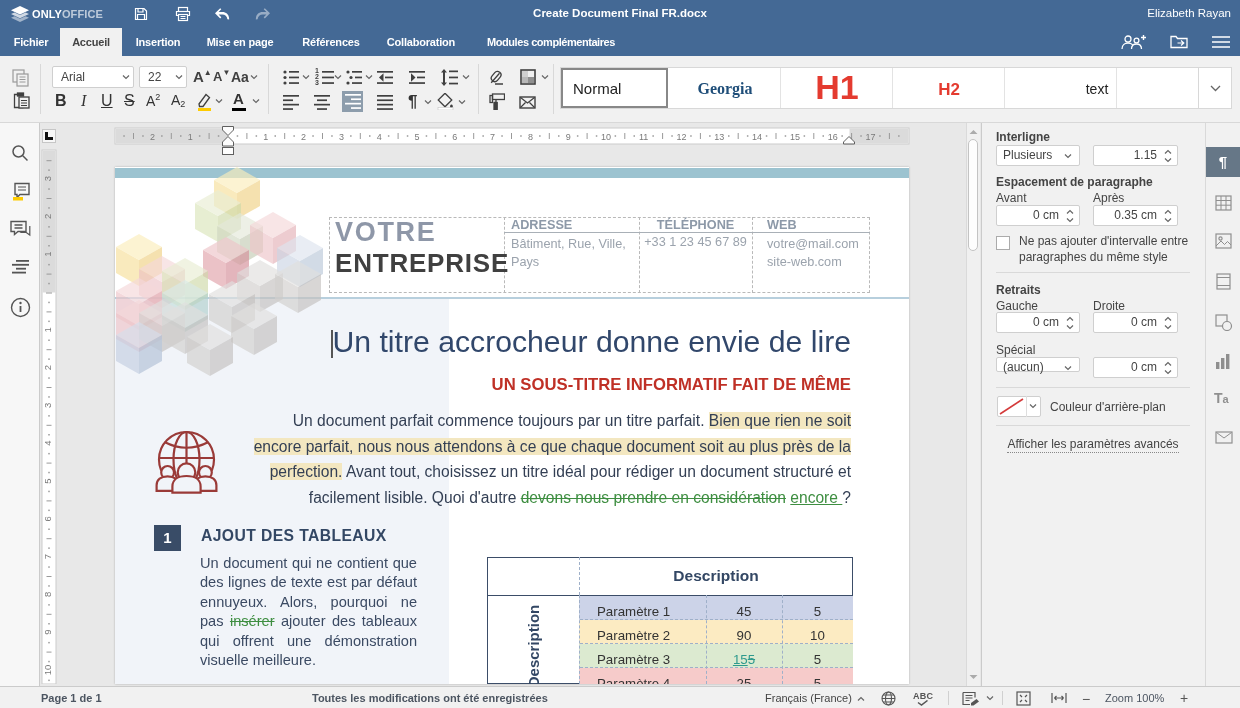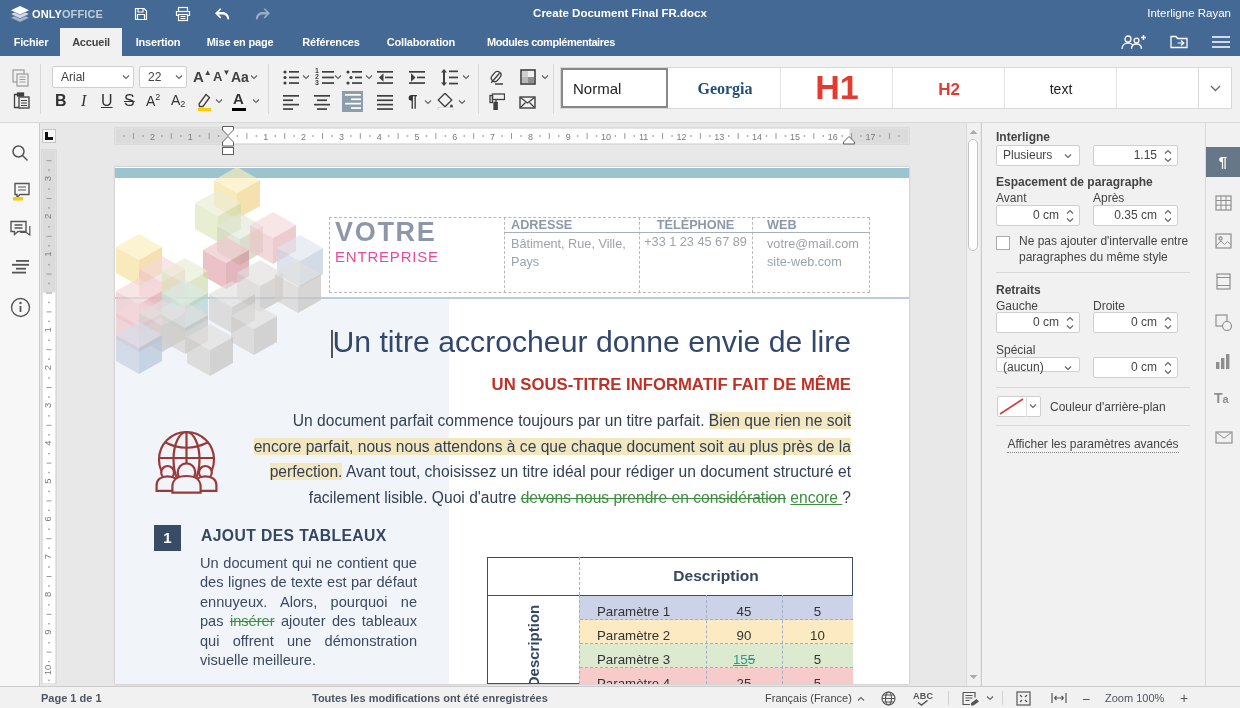--- a/index.html
+++ b/index.html
@@ -60,21 +60,21 @@
         <rect x="3.5" y="8.5" width="9" height="6"></rect>
         <path d="M5.5 10.5h5M5.5 12.5h5" stroke-width="1"></path>
     </svg>
     <svg class="abs" style="left:214px;top:8px" width="16" height="12" viewBox="0 0 16 12" fill="#fff">
       <path d="M6.2 0.2 L7.3 1.3 L4.6 4 L8.5 4 C12 4 14.6 6.3 15 9.6 L15.2 11.4 L13.4 11.2 C13.1 8.5 11 6.6 8.4 6.6 L4.6 6.6 L7.3 9.3 L6.2 10.4 L1 5.3 Z"></path>
     </svg>
     <svg class="abs" style="left:255px;top:8px" width="16" height="12" viewBox="0 0 16 12" fill="#fff" opacity=".45">
       <path d="M9.8 0.2 L8.7 1.3 L11.4 4 L7.5 4 C4 4 1.4 6.3 1 9.6 L0.8 11.4 L2.6 11.2 C2.9 8.5 5 6.6 7.6 6.6 L11.4 6.6 L8.7 9.3 L9.8 10.4 L15 5.3 Z"></path>
     </svg>
     <div class="abs" style="left:0;top:7px;width:1240px;text-align:center;font-size:11.5px;font-weight:700">Create Document Final FR.docx</div>
-    <div class="abs" style="right:9px;top:7px;font-size:11.5px">Interligne Rayan</div>
+    <div class="abs" style="right:9px;top:7px;font-size:11.5px">Elizabeth Rayan</div>
   </div>
   <div id="tabs">
     <div class="abs" style="left:60px;top:0;width:62px;height:28px;background:#f1f1f1"></div>
     <div class="tab" style="left:0px;width:62px">Fichier</div>
     <div class="tab" style="left:60px;width:62px;color:#444">Accueil</div>
     <div class="tab" style="left:122px;width:72px">Insertion</div>
     <div class="tab" style="left:196px;width:88px">Mise en page</div>
     <div class="tab" style="left:290px;width:82px">Références</div>
     <div class="tab" style="left:374px;width:94px">Collaboration</div>
     <div class="tab" style="left:462px;width:178px;letter-spacing:-0.45px">Modules complémentaires</div>
@@ -260,21 +260,21 @@
     <div class="abs" style="left:560px;top:67px;width:672px;height:42px;background:#fff;border:1px solid #d8d8d8"></div>
     <div class="abs" style="left:561px;top:68px;width:107px;height:40px;background:#fff;border:2px solid #888;z-index:2"></div>
     <div class="abs" style="left:573px;top:80px;font-size:15px;color:#222;z-index:3">Normal</div>
     <div class="abs" style="left:669px;top:68px;width:112px;height:40px;border-right:1px solid #e3e3e3"></div>
     <div class="abs" style="left:669px;top:80px;width:112px;text-align:center;font-size:16px;font-weight:700;color:#1f4e79;font-family:'Liberation Serif',serif">Georgia</div>
     <div class="abs" style="left:781px;top:68px;width:112px;height:40px;border-right:1px solid #e3e3e3"></div>
     <div class="abs" style="left:781px;top:68px;width:112px;text-align:center;font-size:34px;font-weight:700;color:#e43b30">H1</div>
     <div class="abs" style="left:893px;top:68px;width:112px;height:40px;border-right:1px solid #e3e3e3"></div>
     <div class="abs" style="left:893px;top:80px;width:112px;text-align:center;font-size:17px;font-weight:700;color:#e43b30">H2</div>
     <div class="abs" style="left:1005px;top:68px;width:112px;height:40px;border-right:1px solid #e3e3e3"></div>
-    <div class="abs" style="left:1005px;top:81px;width:112px;text-align:center;font-size:14px;color:#222">text</div>
+    <div class="abs" style="left:1041px;top:81px;width:112px;text-align:center;font-size:14px;color:#222">text</div>
     <div class="abs" style="left:1198px;top:67px;width:34px;height:42px;border-left:1px solid #d8d8d8"></div>
     <svg class="abs" style="left:1210px;top:85px" width="11" height="7" viewBox="0 0 11 7">
         <path d="M1 1 L5.5 5.5 L10 1" stroke="#666" fill="none" stroke-width="1.3"></path>
       </svg>
   </div>
   <div id="canvasarea">
     <div class="abs" style="left:42px;top:129px;width:14px;height:14px;background:#f7f7f7;border:1px solid #c6c6c6"></div>
     <div class="abs" style="left:45px;top:132px;width:3px;height:8px;background:#111"></div>
     <div class="abs" style="left:45px;top:137px;width:8px;height:3px;background:#111"></div>
     <svg id="hruler" class="abs" style="left:60px;top:126px" width="860" height="30" viewBox="0 0 860 30">
@@ -543,21 +543,21 @@
           <polygon points="118,170 95,183 95,209 118,196" fill="#c5c2c0"></polygon>
         </g>
       </svg>
 
     <div class="abs" style="left:214px;top:50px;width:541px;height:76px;border:1px dashed #b9b9b9"></div>
     <div class="abs" style="left:389px;top:50px;width:1px;height:76px;border-left:1px dashed #b9b9b9"></div>
     <div class="abs" style="left:524px;top:50px;width:1px;height:76px;border-left:1px dashed #b9b9b9"></div>
     <div class="abs" style="left:637px;top:50px;width:1px;height:76px;border-left:1px dashed #b9b9b9"></div>
     <div class="abs" style="left:389px;top:65px;width:366px;height:1px;background:#a9b0b7"></div>
     <div class="abs" style="left:220px;top:50px;font-size:27px;font-weight:700;color:#8e97a8;letter-spacing:1.7px">VOTRE</div>
-    <div class="abs" style="left:220px;top:81px;font-size:15px;font-weight:400;color:#ec4899;letter-spacing:.8px">ENTREPRISE</div>
+    <div class="abs" style="left:220px;top:81px;font-size:26px;font-weight:700;color:#404040;letter-spacing:.8px">ENTREPRISE</div>
     <div class="abs" style="left:396px;top:51px;font-size:12.7px;font-weight:700;color:#8d99a8">ADRESSE</div>
     <div class="abs" style="left:524px;top:51px;width:113px;text-align:center;font-size:12.7px;font-weight:700;color:#8d99a8">TÉLÉPHONE</div>
     <div class="abs" style="left:652px;top:51px;font-size:12.7px;font-weight:700;color:#8d99a8">WEB</div>
     <div class="abs" style="left:396px;top:68px;width:124px;font-size:12.7px;color:#9ba3ad;line-height:18px">Bâtiment, Rue, Ville, Pays</div>
     <div class="abs" style="left:524px;top:68px;width:113px;text-align:center;font-size:12.7px;color:#9ba3ad">+33 1 23 45 67 89</div>
     <div class="abs" style="left:652px;top:68px;font-size:12.7px;color:#9ba3ad;line-height:18px">votre@mail.com<br>site-web.com</div>
 
     <div class="abs" style="left:216px;top:163px;width:2px;height:28px;background:#555"></div>
     <div class="abs" style="left:0;top:208px;width:736px;text-align:right;font-size:16.7px;font-weight:700;color:#bf3026;white-space:nowrap">UN SOUS-TITRE INFORMATIF FAIT DE MÊME</div>
     <div class="abs" style="left:0;top:158px;width:736px;text-align:right;font-size:30.2px;color:#31476b;white-space:nowrap">Un titre accrocheur donne envie de lire</div>

